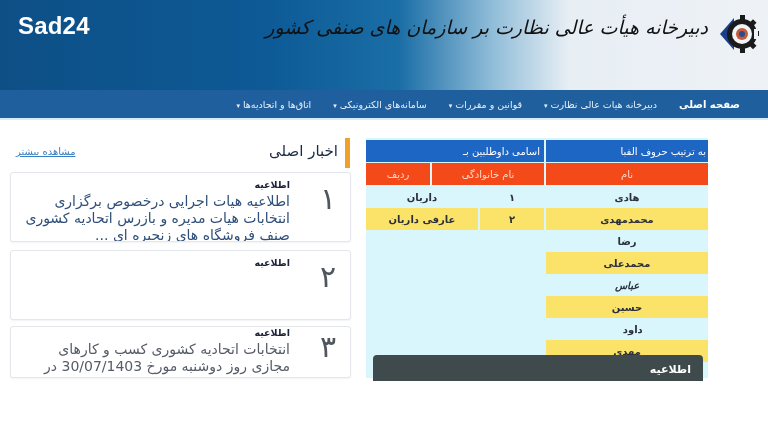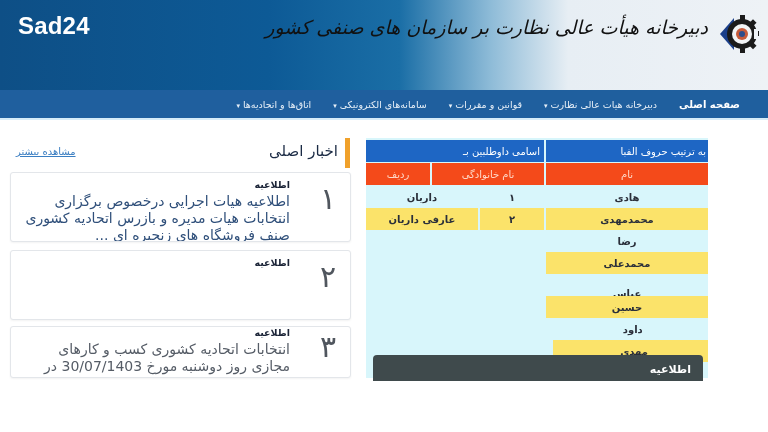--- a/index.html
+++ b/index.html
@@ -167,36 +167,36 @@
   <div class="t-row data cyan" style="top:92px;height:22px;">
     <div class="t-cell c-name">رضا</div>
     <div class="t-cell c-idx"></div>
     <div class="t-cell c-fam"></div>
   </div>
   <div class="t-row data yellow only" style="top:114px;height:22px;">
     <div class="t-cell c-name">محمدعلی</div>
     <div class="t-cell c-idx"></div>
     <div class="t-cell c-fam"></div>
   </div>
-  <div class="t-row data cyan" style="top:144px;height:22px;">
+  <div class="t-row data cyan" style="top:136px;height:22px;font-style:italic;">
     <div class="t-cell c-name">عباس</div>
     <div class="t-cell c-idx"></div>
     <div class="t-cell c-fam"></div>
   </div>
   <div class="t-row data yellow only" style="top:158px;height:22px;">
     <div class="t-cell c-name">حسین</div>
     <div class="t-cell c-idx"></div>
     <div class="t-cell c-fam"></div>
   </div>
   <div class="t-row data cyan" style="top:180px;height:22px;padding-left:24px;">
     <div class="t-cell c-name">داود</div>
     <div class="t-cell c-idx"></div>
     <div class="t-cell c-fam"></div>
   </div>
-  <div class="t-row data yellow only" style="top:202px;height:22px;margin-left:7px;">
+  <div class="t-row data yellow only" style="top:202px;height:22px;">
     <div class="t-cell c-name">مهدی</div>
     <div class="t-cell c-idx"></div>
     <div class="t-cell c-fam"></div>
   </div>
   <div class="t-row data cyan" style="top:224px;height:22px;">
     <div class="t-cell c-name">ابوالفضل</div>
     <div class="t-cell c-idx"></div>
     <div class="t-cell c-fam"></div>
   </div>
 </div>

